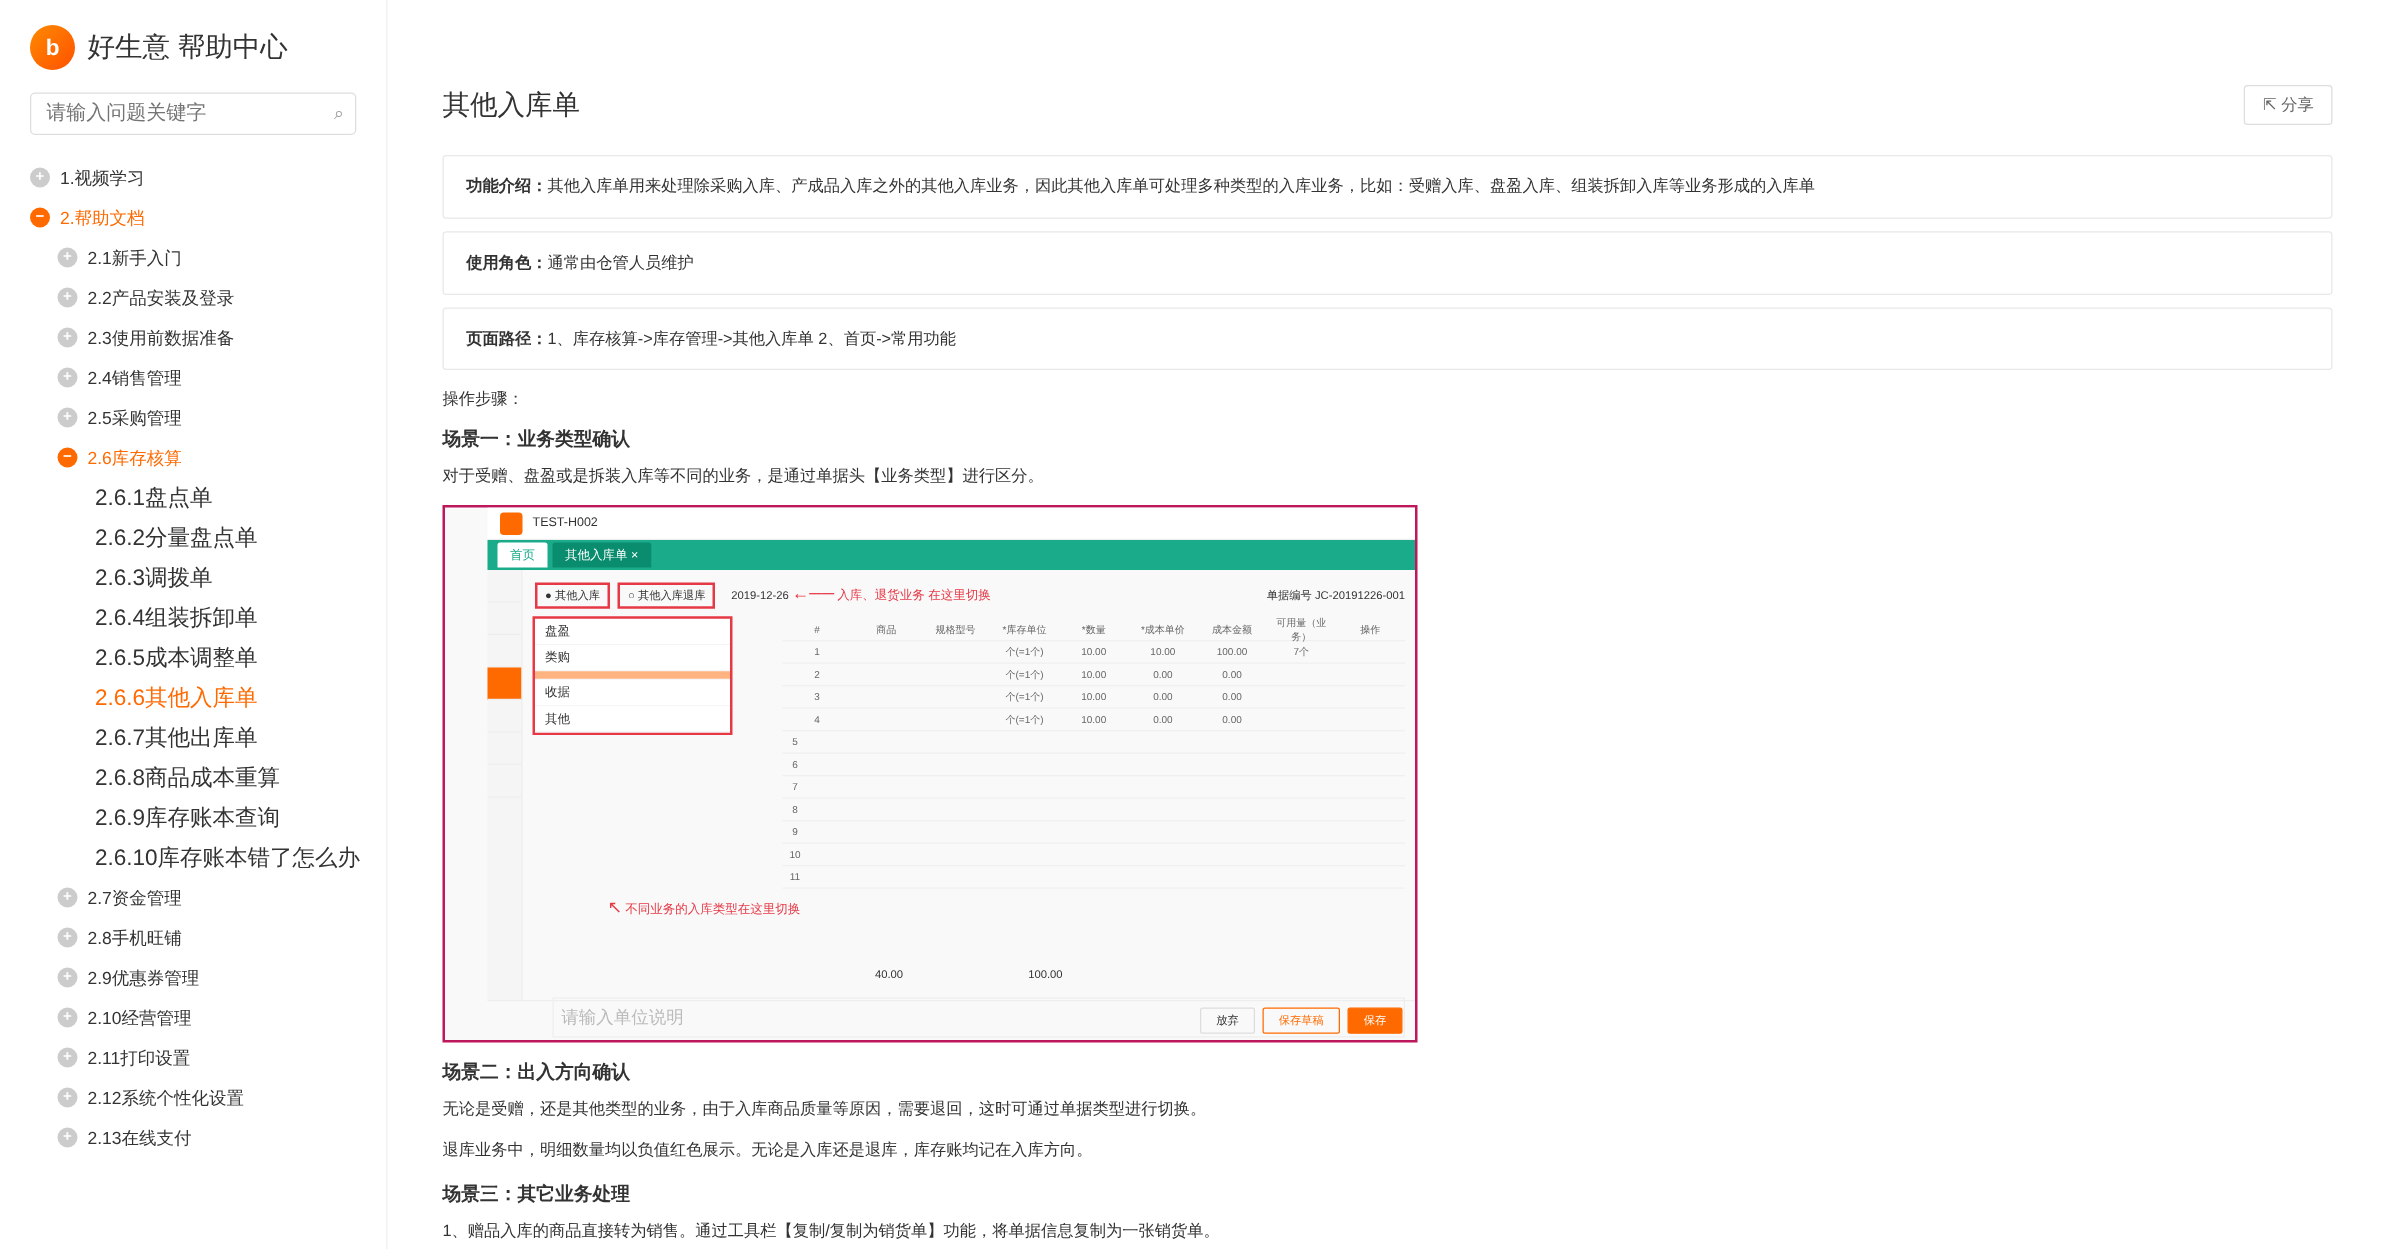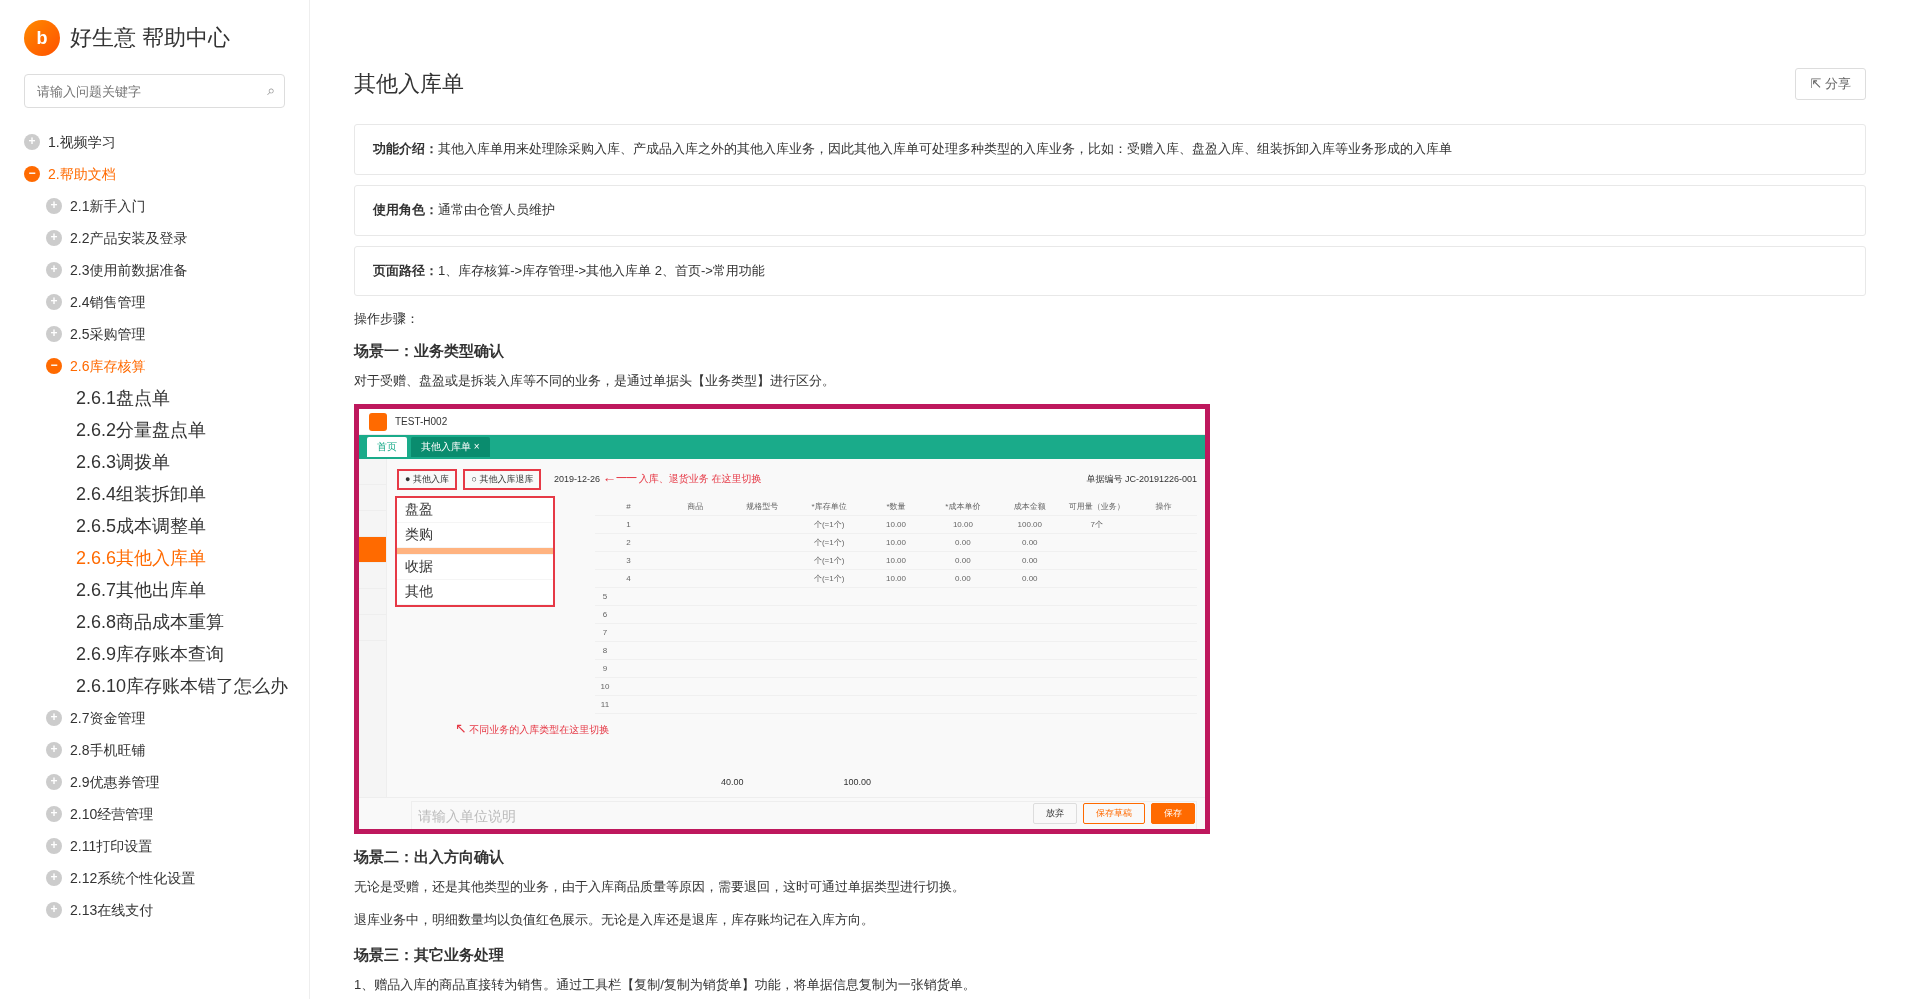--- a/index.html
+++ b/index.html
@@ -3,21 +3,21 @@
 <meta charset="utf-8">
 <style>
 *{margin:0;padding:0;box-sizing:border-box;}
 body{font-family:"Microsoft YaHei",Arial,sans-serif;font-size:14px;color:#333;background:#fff;}
 .container{display:flex;min-height:100vh;}
 .sidebar{width:310px;border-right:1px solid #eee;padding:20px 24px;flex-shrink:0;}
 .logo-area{display:flex;align-items:center;margin-bottom:18px;}
 .logo-circle{width:36px;height:36px;border-radius:50%;background:linear-gradient(135deg,#ff8a00,#ff5100);display:flex;align-items:center;justify-content:center;color:#fff;font-weight:bold;font-size:18px;margin-right:10px;}
 .logo-text{font-size:22px;color:#333;}
 .search-box{position:relative;margin-bottom:18px;}
-.search-input{width:100%;height:34px;border:1px solid #ddd;border-radius:4px;padding:0 36px 0 12px;font-size:13px;color:#999;}
+.search-input{width:100%;height:34px;border:1px solid #ddd;border-radius:4px;padding:0 36px 0 12px;font-size:16px;color:#999;}
 .search-icon{position:absolute;right:10px;top:8px;color:#999;font-size:14px;}
 .tree{list-style:none;}
 .tree li{line-height:32px;cursor:pointer;white-space:nowrap;}
 .tree .node-icon{display:inline-block;width:16px;height:16px;border-radius:50%;background:#ccc;color:#fff;text-align:center;line-height:15px;font-size:12px;margin-right:8px;vertical-align:middle;font-weight:bold;position:relative;top:-1px;}
 .tree .node-icon.minus{background:#ff6a00;}
 .tree .node-icon.minus::before{content:'−';}
 .tree .node-icon.plus::before{content:'+';}
 .tree .level-0{padding-left:0;}
 .tree .level-1{padding-left:22px;}
 .tree .level-2{padding-left:52px;font-size:18px;}
@@ -25,35 +25,35 @@
 .main{flex:1;padding:28px 44px;max-width:1600px;}
 .page-header{display:flex;justify-content:space-between;align-items:center;margin-bottom:24px;margin-top:40px;}
 .page-title{font-size:22px;font-weight:500;}
 .share-btn{border:1px solid #ddd;background:#fff;padding:6px 14px;border-radius:3px;cursor:pointer;font-size:13px;color:#666;}
 .info-box{border:1px solid #e8e8e8;border-radius:3px;padding:14px 18px;margin-bottom:10px;font-size:13px;line-height:1.6;}
 .info-label{font-weight:bold;}
 .content-section{margin-top:14px;}
 .step-title{font-size:13px;margin-bottom:10px;}
 .scene-title{font-weight:bold;font-size:15px;margin:14px 0 8px;}
 .scene-desc{font-size:13px;line-height:1.9;margin-bottom:8px;}
-.screenshot-placeholder{width:856px;height:430px;border:5px solid #be185d;background:#f9f9f9;margin:10px 0;position:relative;overflow:hidden;}
+.screenshot-placeholder{width:780px;height:430px;border:2px solid #be185d;background:#f9f9f9;margin:10px 0;position:relative;overflow:hidden;padding-left:34px;}
 .sp-header{height:26px;background:#fff;border-bottom:1px solid #eee;display:flex;align-items:center;padding:0 10px;font-size:10px;}
 .sp-logo{width:18px;height:18px;background:#ff6a00;border-radius:3px;margin-right:8px;}
 .sp-tabs{height:24px;background:#1aab8a;display:flex;align-items:center;padding-left:8px;}
 .sp-tab{background:#fff;color:#1aab8a;font-size:10px;padding:3px 10px;margin-right:4px;border-radius:2px 2px 0 0;}
 .sp-tab.dark{background:#0a8c6e;color:#fff;}
 .sp-body{display:flex;height:calc(100% - 82px);}
 .sp-left{width:28px;background:#f5f5f5;border-right:1px solid #eee;}
 .sp-left-item{height:26px;border-bottom:1px solid #eee;}
 .sp-left-item.active{background:#ff6a00;}
 .sp-content{flex:1;padding:8px;font-size:9px;}
 .sp-red-box{border:2px solid #e63946;padding:2px 6px;display:inline-block;margin:2px;font-size:9px;}
 .sp-red-text{color:#e63946;font-size:10px;}
 .sp-dropdown{border:2px solid #e63946;width:160px;background:#fff;margin-top:4px;}
-.sp-dropdown-item{padding:3px 8px;font-size:14px;border-bottom:1px solid #f5f5f5;}
+.sp-dropdown-item{padding:3px 8px;font-size:10px;border-bottom:1px solid #f5f5f5;}
 .sp-dropdown-item.selected{background:#ffb380;}
 .sp-table{width:100%;margin-top:6px;}
 .sp-table-row{display:flex;border-bottom:1px solid #f0f0f0;height:18px;align-items:center;}
 .sp-table-cell{flex:1;text-align:center;font-size:8px;color:#666;}
 .sp-footer{height:32px;border-top:1px solid #eee;display:flex;justify-content:flex-end;align-items:center;padding:0 10px;gap:6px;}
 .sp-btn{font-size:9px;padding:3px 12px;border:1px solid #ddd;border-radius:2px;}
 .sp-btn.orange-outline{border-color:#ff6a00;color:#ff6a00;}
 .sp-btn.orange{background:#ff6a00;color:#fff;border-color:#ff6a00;}
 .sp-arrow{color:#e63946;font-size:14px;}
 </style>

